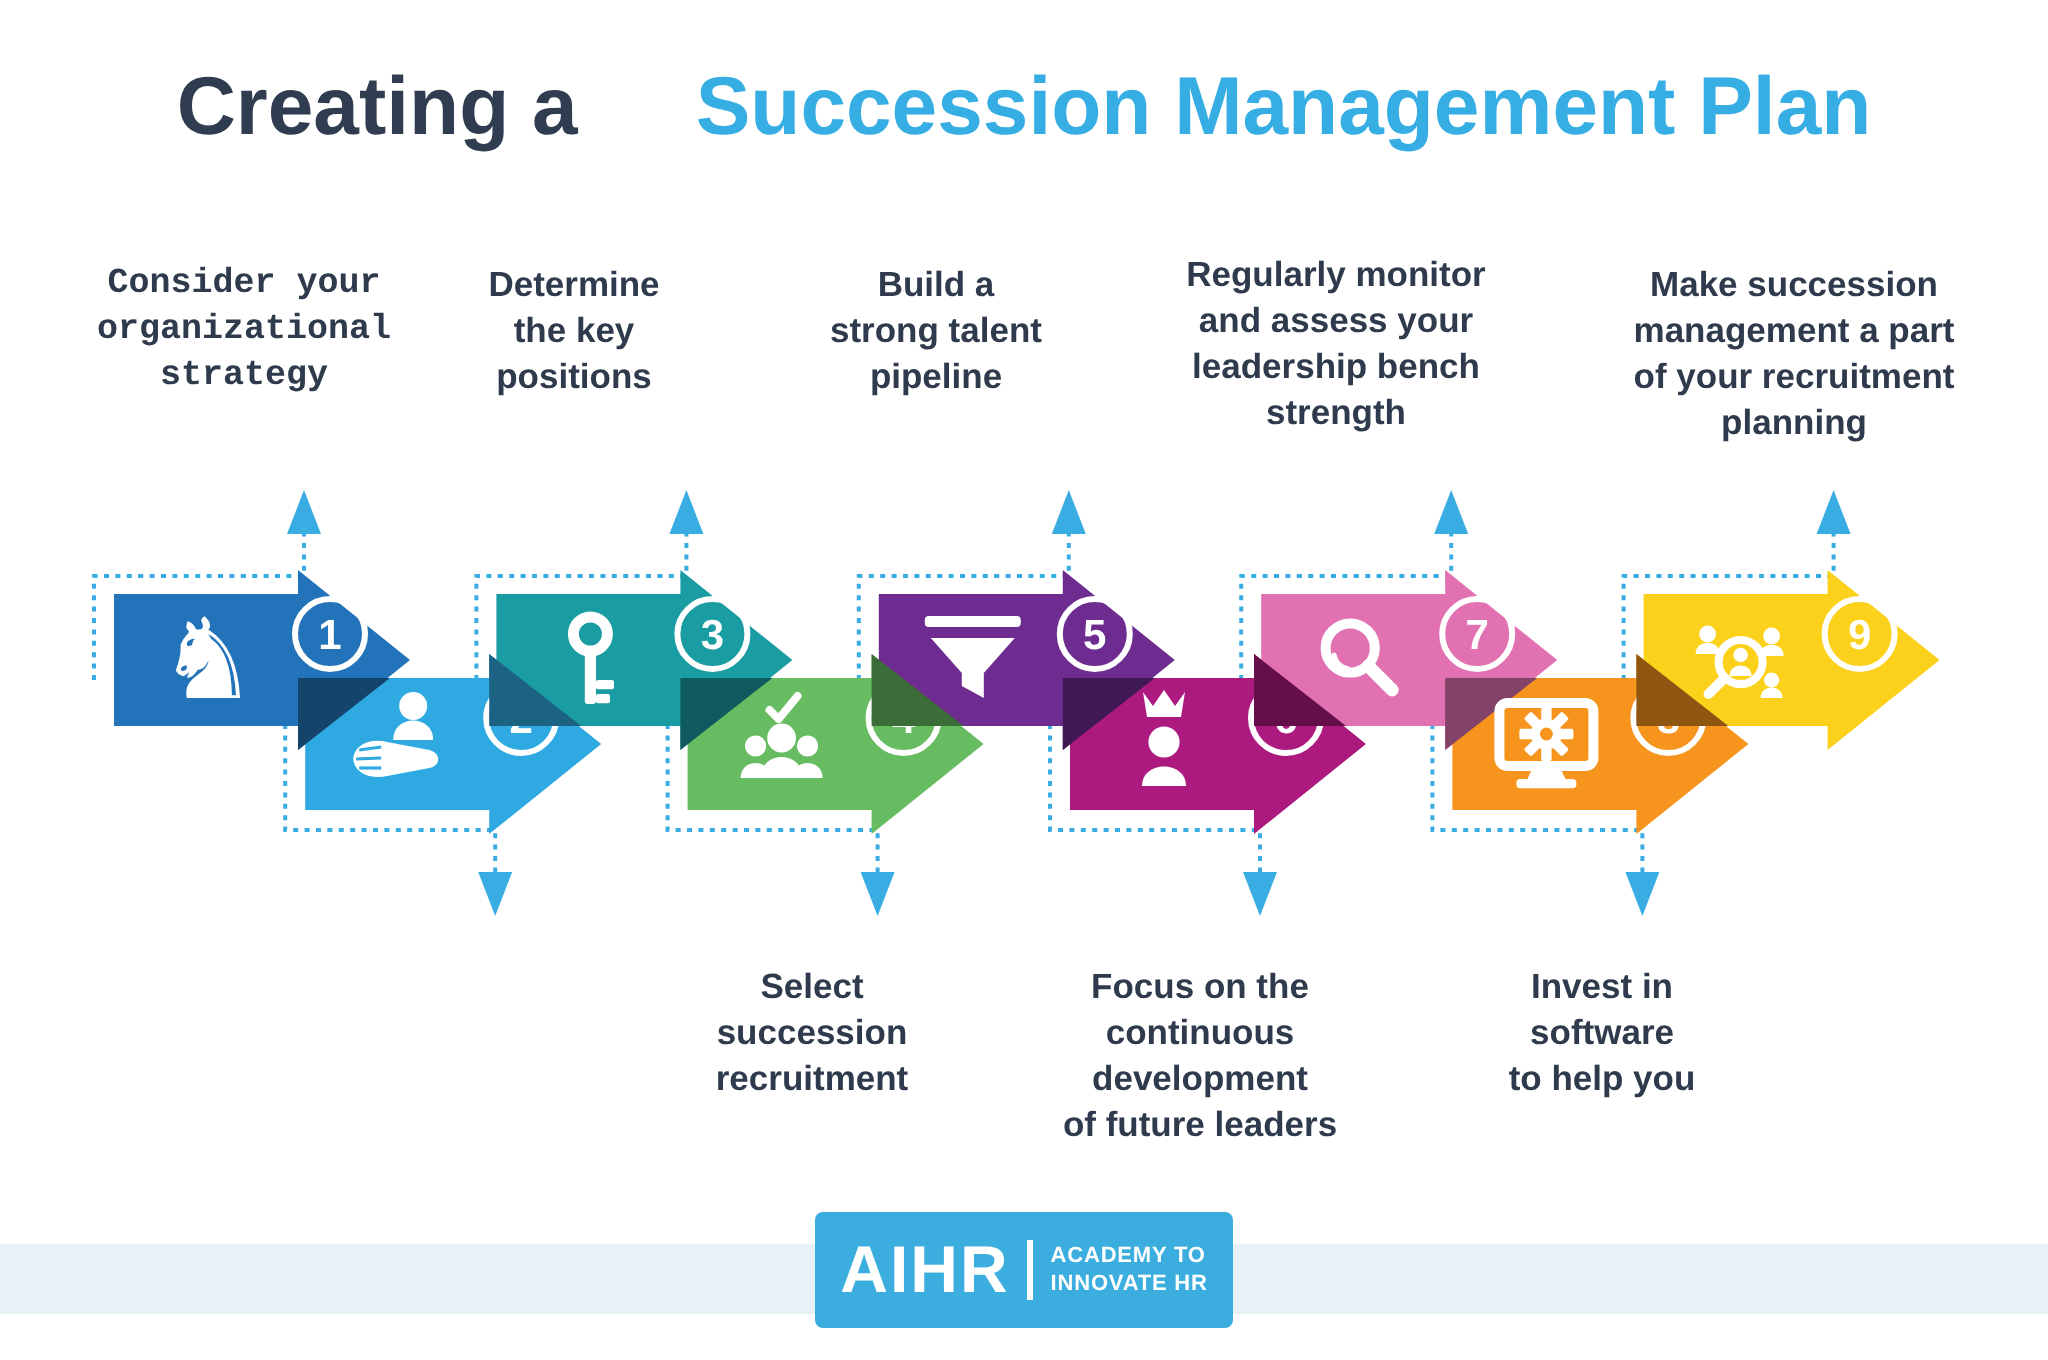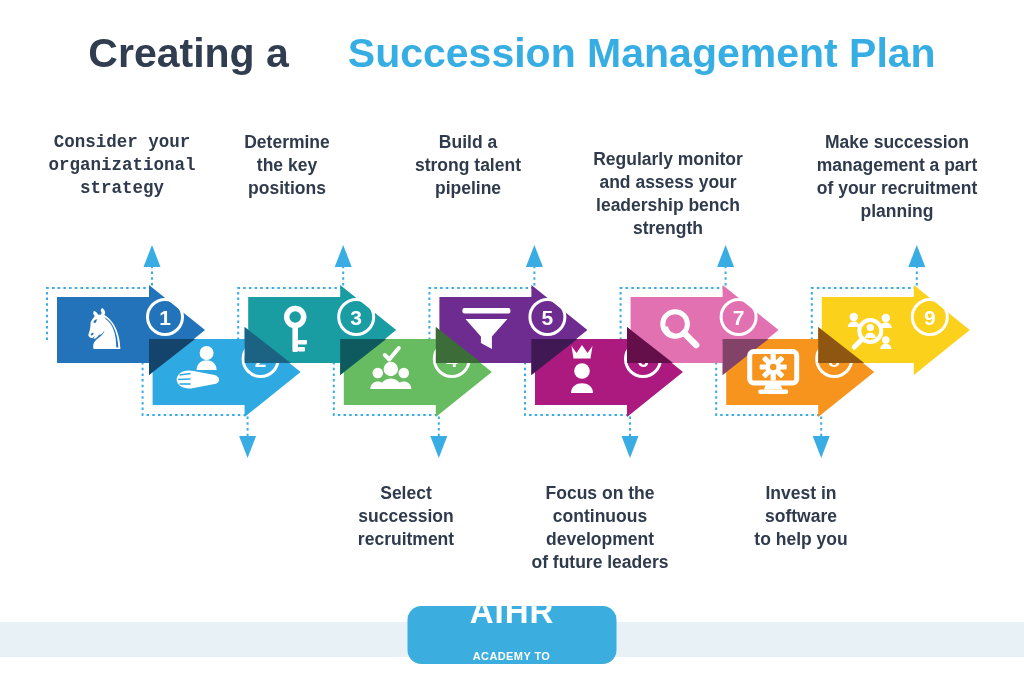--- a/index.html
+++ b/index.html
@@ -7,21 +7,21 @@
          font-family:"Liberation Sans","DejaVu Sans",sans-serif;}
   .title{position:absolute;top:30px;left:0;width:100%;text-align:center;
          font-size:41px;font-weight:bold;}
   .title .t1{color:var(--title-dark);margin-right:11px;}
   .title .t2{color:var(--title-accent);margin-left:48px;}
   .label{position:absolute;width:224px;text-align:center;font-size:17.5px;line-height:23px;
          font-weight:bold;color:var(--label-text);white-space:pre-line;}
   #diagram{position:absolute;left:0;top:0;}
   .band{position:absolute;left:0;top:622px;width:100%;height:35px;background:var(--band);}
   .logo{position:absolute;left:50%;top:606px;transform:translateX(-50%);width:209px;height:58px;
-        background:var(--logo-bg);border-radius:14px;display:flex;align-items:center;justify-content:center;gap:9px;flex-direction:column;}
+        background:var(--logo-bg);border-radius:4px;display:flex;align-items:center;justify-content:center;gap:9px;}
   .logo .aihr{color:#fff;font-size:33px;font-weight:bold;letter-spacing:1px;}
   .logo .sep{width:2.5px;height:30px;background:#fff;}
   .logo .tag{color:#fff;font-size:11px;font-weight:bold;line-height:14px;letter-spacing:.4px;}
 </style>
 </head>
 <body>
 
 <div class="stage" style="--title-dark: #303C4F; --title-accent: #36AEE4; --label-text: #2F3B4D; --band: #E7F1F6; --logo-bg: #3BAEDF;">
 
   <div class="title">
@@ -221,21 +221,21 @@
     <div class="label" style="left: 294px; top: 482px;">Select
 succession
 recruitment</div>
     <div class="label" style="left: 356px; top: 131px;">Build a
 strong talent
 pipeline</div>
     <div class="label" style="left: 488px; top: 482px;">Focus on the
 continuous
 development
 of future leaders</div>
-    <div class="label" style="left: 556px; top: 148px;">Regularly monitor
+    <div class="label" style="left: 556px; top: 126px;">Regularly monitor
 and assess your
 leadership bench
 strength</div>
     <div class="label" style="left: 689px; top: 482px;">Invest in
 software
 to help you</div>
     <div class="label" style="left: 785px; top: 131px;">Make succession
 management a part
 of your recruitment
 planning</div>

